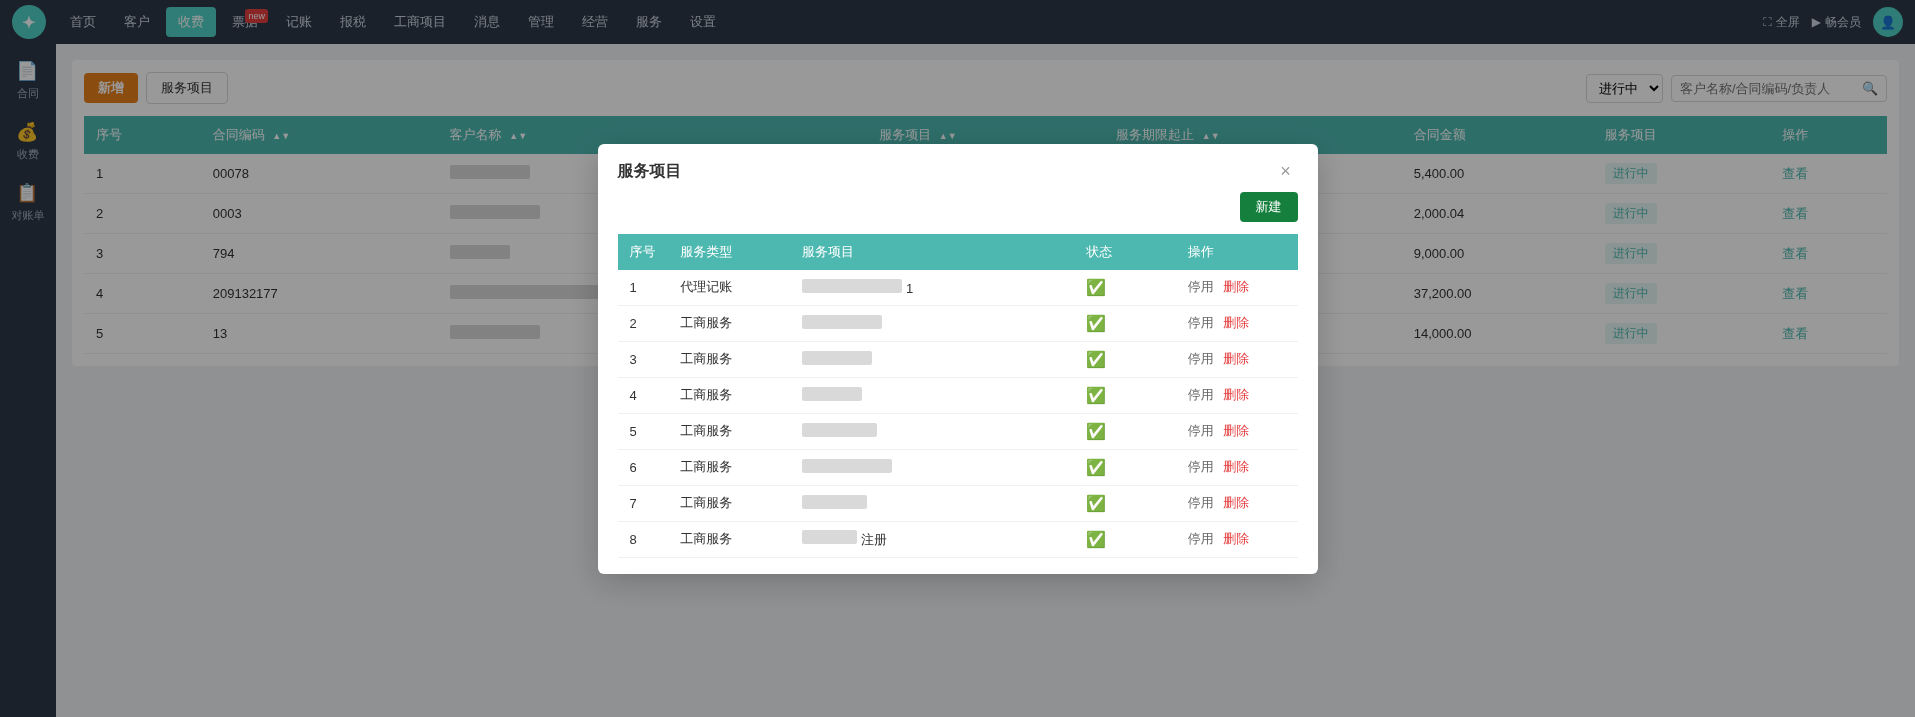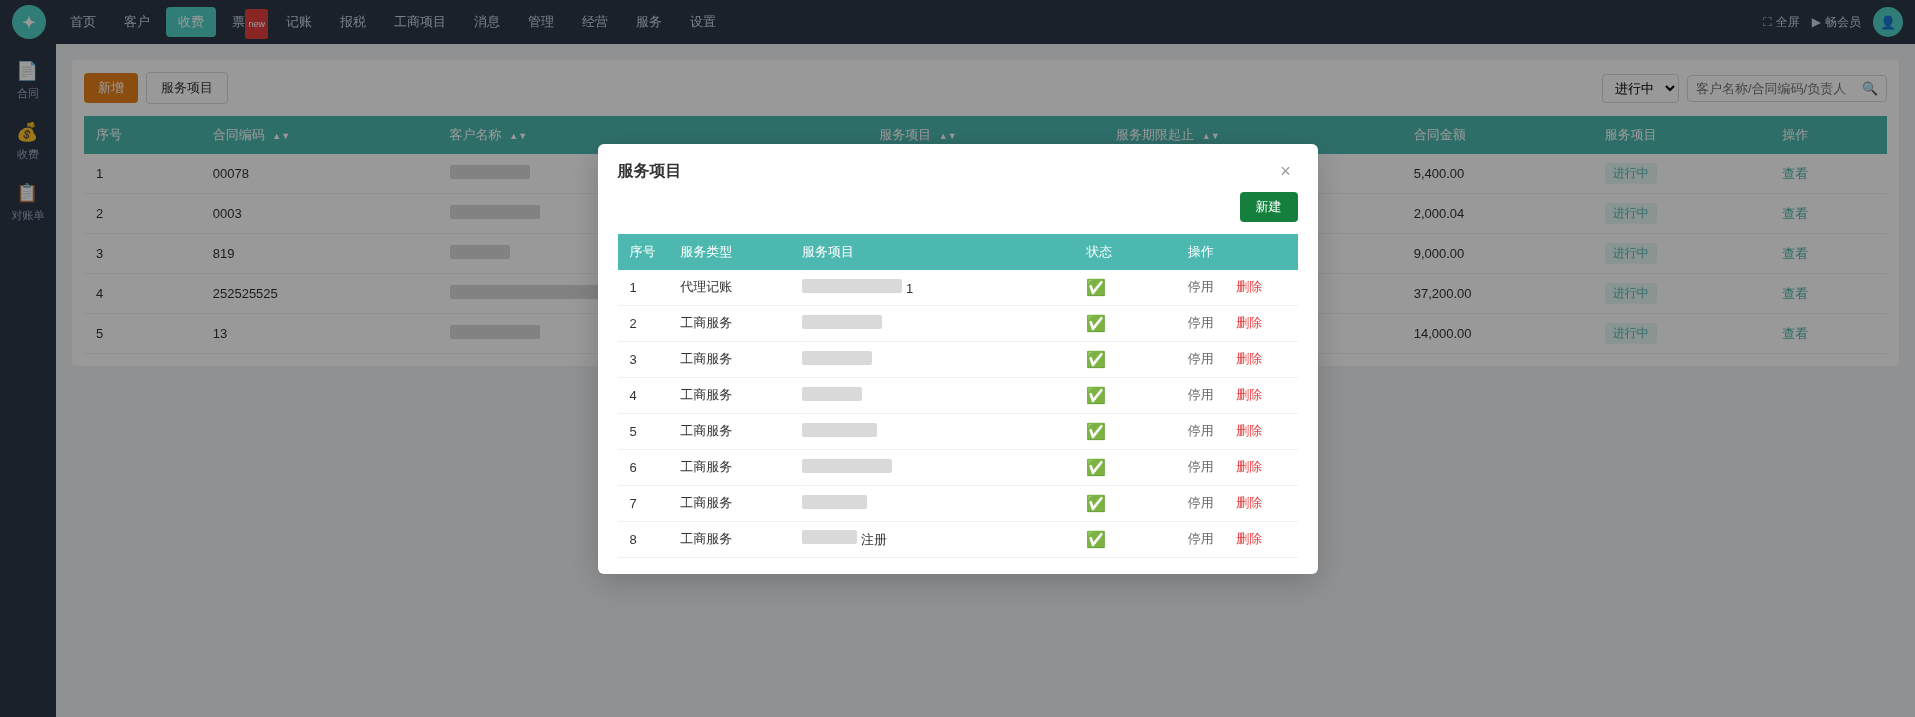--- a/index.html
+++ b/index.html
@@ -19,21 +19,21 @@
     }
     .nav-item {
       color: #cbd5e0; padding: 6px 12px; cursor: pointer; border-radius: 4px;
       white-space: nowrap; font-size: 13px;
     }
     .nav-item.active { background: #4fd1c5; color: white; }
     .nav-item.new-badge { position: relative; }
     .new-tag {
       position: absolute; top: 2px; right: 2px;
       background: #e53e3e; color: white; font-size: 9px;
-      padding: 8px 3px; border-radius: 3px; line-height: 14px;
+      padding: 0 3px; border-radius: 3px; line-height: 14px;
     }
     .top-nav-right {
       margin-left: auto; display: flex; align-items: center; gap: 12px;
     }
     .top-nav-right .btn-fullscreen, .top-nav-right .btn-member {
       color: #cbd5e0; font-size: 12px; cursor: pointer; display: flex; align-items: center; gap: 4px;
     }
     .avatar {
       width: 30px; height: 30px; background: #4fd1c5; border-radius: 50%;
       display: flex; align-items: center; justify-content: center; color: white; cursor: pointer;
@@ -61,34 +61,34 @@
 
     
     .table-area {
       background: white; border-radius: 4px; padding: 12px;
     }
     .toolbar {
       display: flex; align-items: center; gap: 8px; margin-bottom: 12px;
     }
     .btn-new {
       background: #e8811a; color: white; border: none;
-      padding: 6px 14px; border-radius: 4px; cursor: pointer; font-size: 13px;
+      padding: 6px 14px; border-radius: 4px; cursor: pointer; font-size: 13px; font-weight: bold;
     }
     .btn-service {
       background: white; color: #333; border: 1px solid #d9d9d9;
       padding: 6px 14px; border-radius: 4px; cursor: pointer; font-size: 13px;
     }
     .toolbar-right { margin-left: auto; display: flex; align-items: center; gap: 8px; }
     .status-select {
       border: 1px solid #d9d9d9; border-radius: 4px; padding: 5px 8px;
       background: white; font-size: 13px; cursor: pointer;
     }
     .search-input {
       border: 1px solid #d9d9d9; border-radius: 4px; padding: 5px 28px 5px 8px;
-      font-size: 13px; width: 200px;
+      font-size: 13px; width: 216px;
     }
     .search-wrap { position: relative; }
     .search-wrap .search-icon {
       position: absolute; right: 8px; top: 50%; transform: translateY(-50%);
       color: #999; cursor: pointer;
     }
 
     
     .data-table { width: 100%; border-collapse: collapse; }
     .data-table thead tr { background: #4db8b0; color: white; }
@@ -138,21 +138,21 @@
 
     
     .modal-table { width: 100%; border-collapse: collapse; }
     .modal-table thead tr { background: #4db8b0; color: white; }
     .modal-table thead th {
       padding: 9px 12px; text-align: left; font-weight: normal; font-size: 13px;
     }
     .modal-table tbody tr { border-bottom: 1px solid #f0f0f0; }
     .modal-table tbody td { padding: 8px 12px; font-size: 13px; color: #333; }
     .check-icon { color: #4db8b0; font-size: 16px; }
-    .action-stop { color: #666; cursor: pointer; font-size: 13px; margin-right: 19px; }
+    .action-stop { color: #666; cursor: pointer; font-size: 13px; margin-right: 6px; }
     .action-delete { color: #e53e3e; cursor: pointer; font-size: 13px; }
     .modal-body::-webkit-scrollbar { width: 8px; }
     .modal-body::-webkit-scrollbar-track { background: #f0f0f0; border-radius: 4px; }
     .modal-body::-webkit-scrollbar-thumb { background: #c0c0c0; border-radius: 4px; }
 
     .col-num { width: 50px; }
     .col-type { width: 120px; }
     .col-item { width: 280px; }
     .col-status { width: 100px; }
     .col-action { width: 120px; }
@@ -259,33 +259,33 @@
       <span class="blurred" style="width:90px;"></span>
     </td>
     <td>小规模记账</td>
     <td>202305-202404</td>
     <td>2,000.04</td>
     <td><span class="status-badge status-ongoing">进行中</span></td>
     <td><span class="action-link">查看</span></td>
   </tr>
           <tr>
     <td>3</td>
-    <td>819</td>
+    <td>794</td>
     <td>
       <span class="blurred" style="width:60px;"></span>
     </td>
     <td>小规模记账</td>
     <td>202305-202404</td>
     <td>9,000.00</td>
     <td><span class="status-badge status-ongoing">进行中</span></td>
     <td><span class="action-link">查看</span></td>
   </tr>
           <tr>
     <td>4</td>
-    <td>252525525</td>
+    <td>209132177</td>
     <td>
       <span class="blurred" style="width:160px;"></span>
     </td>
     <td>一般纳税人...</td>
     <td>201807-202403</td>
     <td>37,200.00</td>
     <td><span class="status-badge status-ongoing">进行中</span></td>
     <td><span class="action-link">查看</span></td>
   </tr>
           <tr>

